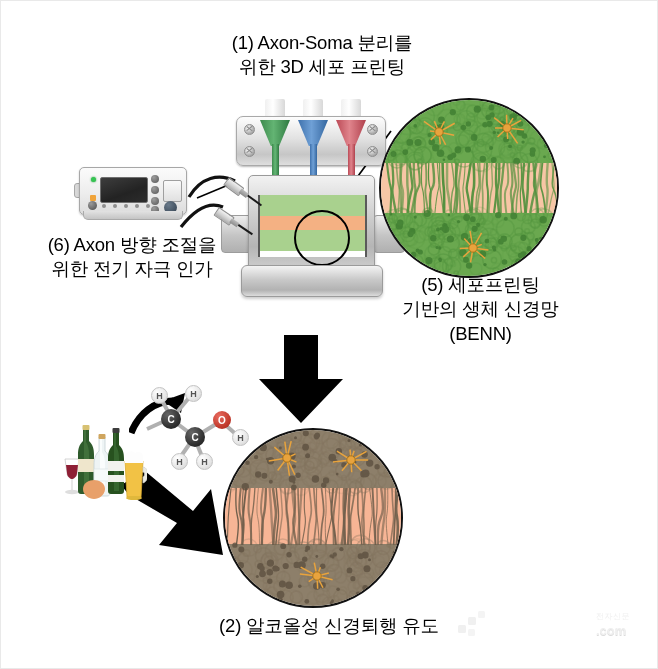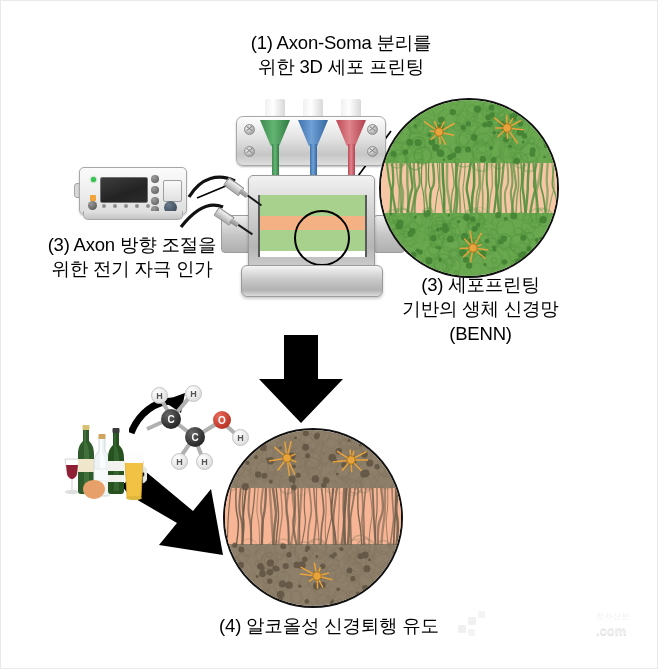--- a/index.html
+++ b/index.html
@@ -6,21 +6,21 @@
   html,body{margin:0;padding:0;background:#fff;}
   body{
     font-family:"Liberation Sans","DejaVu Sans",sans-serif;
     width:658px;height:669px;overflow:hidden;position:relative;
   }
   #stage{position:relative;width:658px;height:669px;background:#ffffff;
          border:1px solid #e9e9e9;box-sizing:border-box;overflow:hidden;}
   .cap{position:absolute;text-align:center;color:#000;font-size:18.5px;
        line-height:1.32;white-space:pre-line;letter-spacing:-0.2px;}
   
-  #cap1{left:160px;top:30px;width:360px;}
+  #cap1{left:141px;top:30px;width:360px;}
   #cap2{left:6px;top:232px;width:250px;}
   #cap3{left:372px;top:272px;width:215px;}
   #cap4{left:168px;top:613px;width:320px;}
 
   
   #printer{position:absolute;left:222px;top:96px;width:180px;height:210px;}
   .mplate{position:absolute;left:13px;top:19px;width:148px;height:48px;border-radius:7px;
     background:linear-gradient(180deg,#fdfdfd 0%,#e2e2e2 45%,#c6c6c6 78%,#dedede 100%);
     border:1px solid #a9a9a9;box-shadow:0 1px 2px rgba(0,0,0,.28);}
   .screw{position:absolute;width:9px;height:9px;border-radius:50%;
@@ -137,26 +137,26 @@
     text-shadow:0 1px 0 #dcdcdc;}
   .wmko{position:absolute;left:140px;top:6px;font-size:8px;color:#f0f0f0;letter-spacing:0.5px;}
 </style>
 </head>
 <body>
 
 <div id="stage">
 
   <div class="cap" id="cap1">(1) Axon-Soma 분리를
 위한 3D 세포 프린팅</div>
-  <div class="cap" id="cap2">(3) Axon 방향 조절을
+  <div class="cap" id="cap2">(6) Axon 방향 조절을
 위한 전기 자극 인가</div>
-  <div class="cap" id="cap3">(3) 세포프린팅
+  <div class="cap" id="cap3">(5) 세포프린팅
 기반의 생체 신경망
 (BENN)</div>
-  <div class="cap" id="cap4">(4) 알코올성 신경퇴행 유도</div>
+  <div class="cap" id="cap4">(2) 알코올성 신경퇴행 유도</div>
 
   <svg id="leaders">
     <line x1="330" y1="212" x2="390" y2="130" stroke="#000" stroke-width="1.7"></line>
     <line x1="338" y1="250" x2="392" y2="250" stroke="#000" stroke-width="1.7"></line>
     <line x1="196" y1="197" x2="232" y2="182" stroke="#000" stroke-width="1.5" fill="none"></line>
   </svg>
 
   <div id="printer">
     <div class="tube" style="left:42px;"></div>
     <div class="tube" style="left:80px;"></div>

